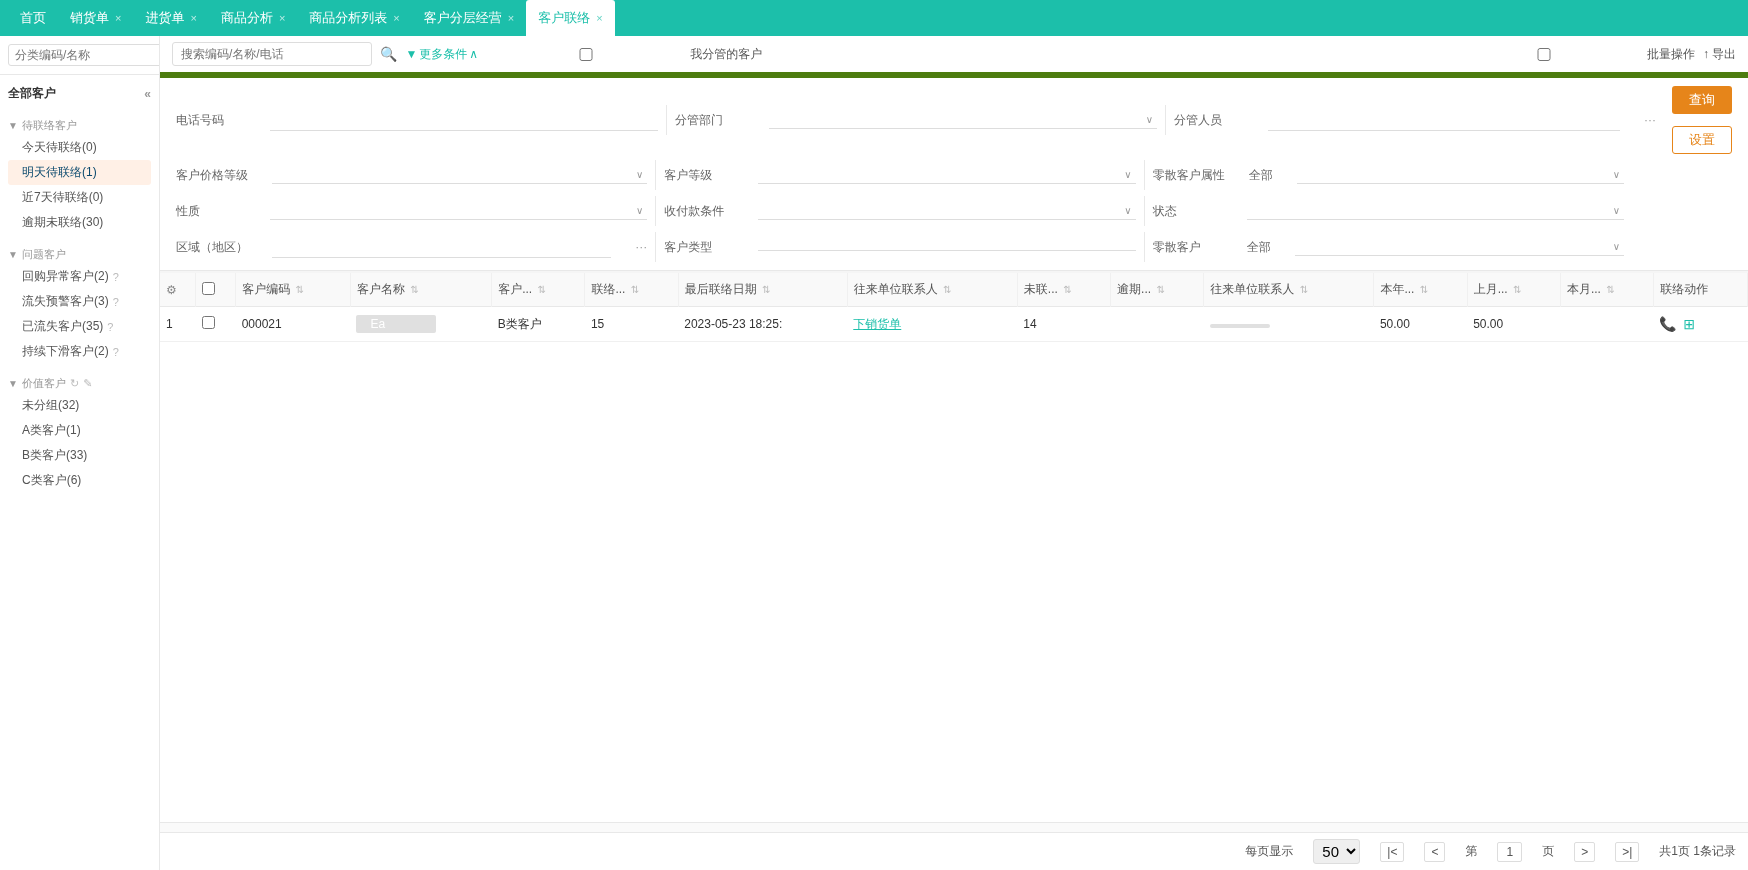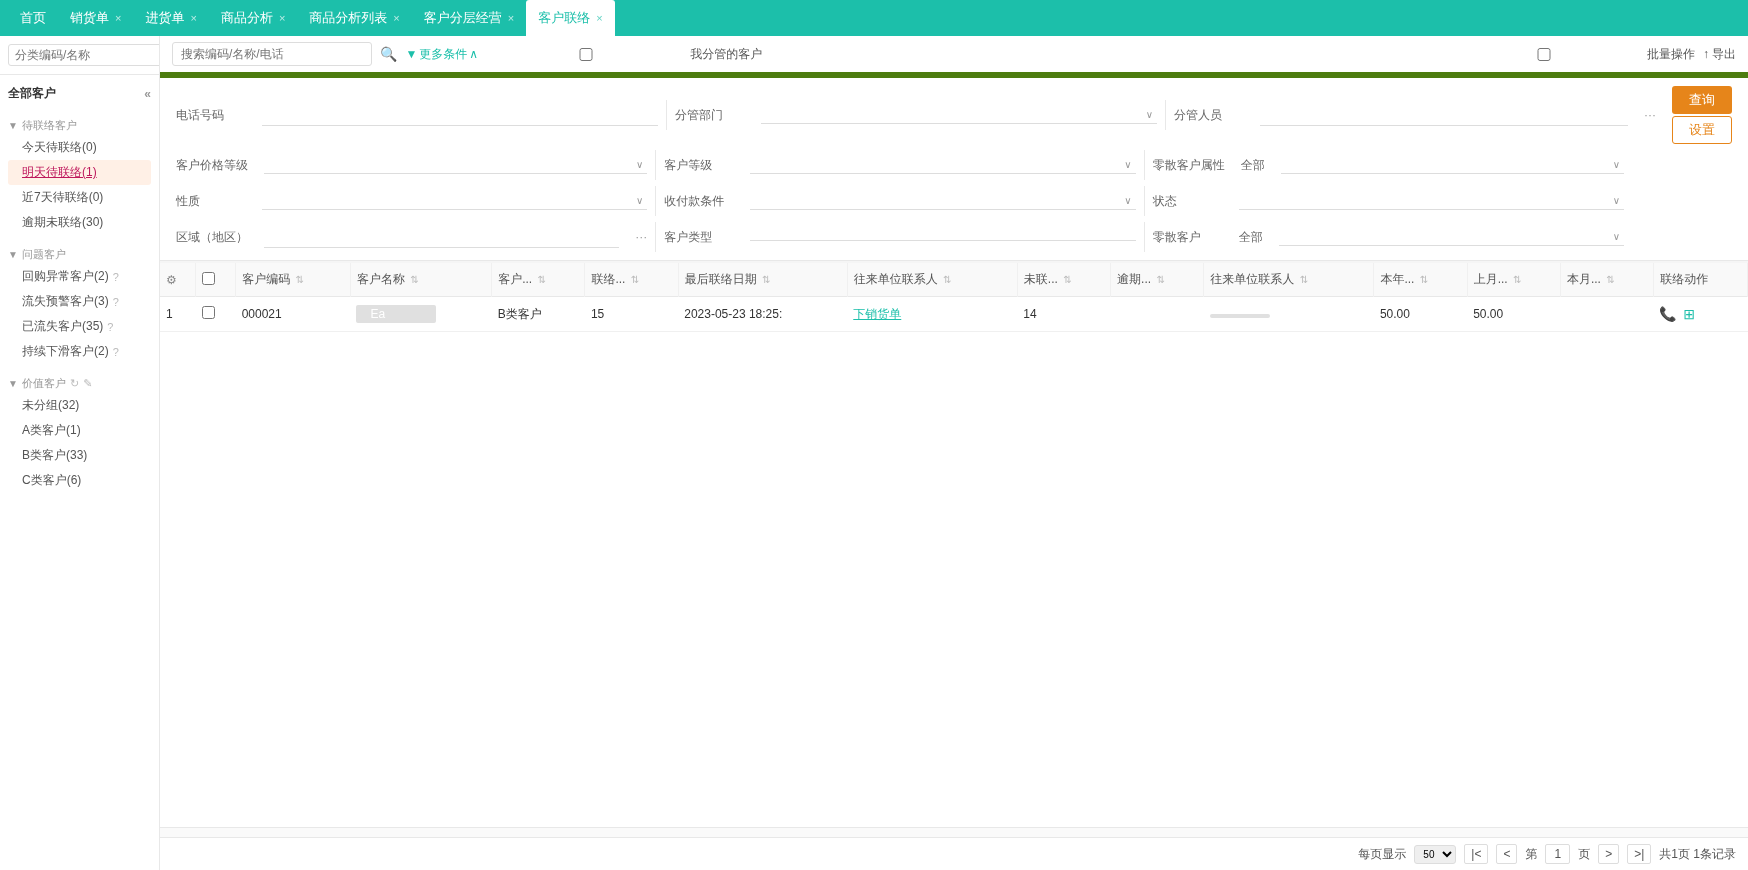--- a/index.html
+++ b/index.html
@@ -92,21 +92,21 @@
     }
     .sidebar-item {
       padding: 4px 4px 4px 14px;
       cursor: pointer;
       border-radius: 3px;
       font-size: 12px;
       color: #555;
       display: flex;
       align-items: center;
     }
-    .sidebar-item.active { background: #fff0e6; color: #be185d; text-decoration: underline; }
+    .sidebar-item.active { background: #fff0e6; color: #0c4a6e; }
     .sidebar-item .help-icon { margin-left: 4px; color: #bbb; font-size: 11px; }
 
     
     .content-area {
       flex: 1;
       display: flex;
       flex-direction: column;
       overflow: hidden;
     }
 
@@ -176,21 +176,21 @@
       display: flex;
       align-items: center;
       margin-bottom: 6px;
       gap: 8px;
     }
     .filter-row:last-child { margin-bottom: 0; }
     .filter-field {
       display: flex;
       align-items: center;
       flex: 1;
-      gap: 16px;
+      gap: 24px;
     }
     .filter-label {
       white-space: nowrap;
       color: #666;
       font-size: 12px;
       min-width: 70px;
     }
     .filter-input {
       flex: 1;
       border: none;
@@ -229,21 +229,21 @@
       border-radius: 3px;
       padding: 4px 16px;
       cursor: pointer;
       font-size: 13px;
       white-space: nowrap;
     }
 
     .btn-group {
       display: flex;
       flex-direction: column;
-      gap: 2px;
+      gap: 12px;
       margin-left: 8px;
     }
 
     
     .table-area {
       flex: 1;
       overflow: auto;
       background: #fff;
       margin-top: 2px;
     }
@@ -290,29 +290,29 @@
     }
 
     
     .pagination {
       background: #fff;
       border-top: 1px solid #e8e8e8;
       padding: 6px 12px;
       display: flex;
       align-items: center;
       justify-content: flex-end;
-      gap: 8px;
+      gap: 20px;
       font-size: 12px;
       color: #555;
     }
     .pagination .page-size-select {
       border: 1px solid #ddd;
       border-radius: 3px;
       padding: 2px 4px;
-      font-size: 10px;
+      font-size: 15px;
     }
     .pagination .page-btn {
       border: 1px solid #ddd;
       background: #fff;
       padding: 2px 6px;
       cursor: pointer;
       border-radius: 2px;
       font-size: 12px;
       color: #555;
     }

